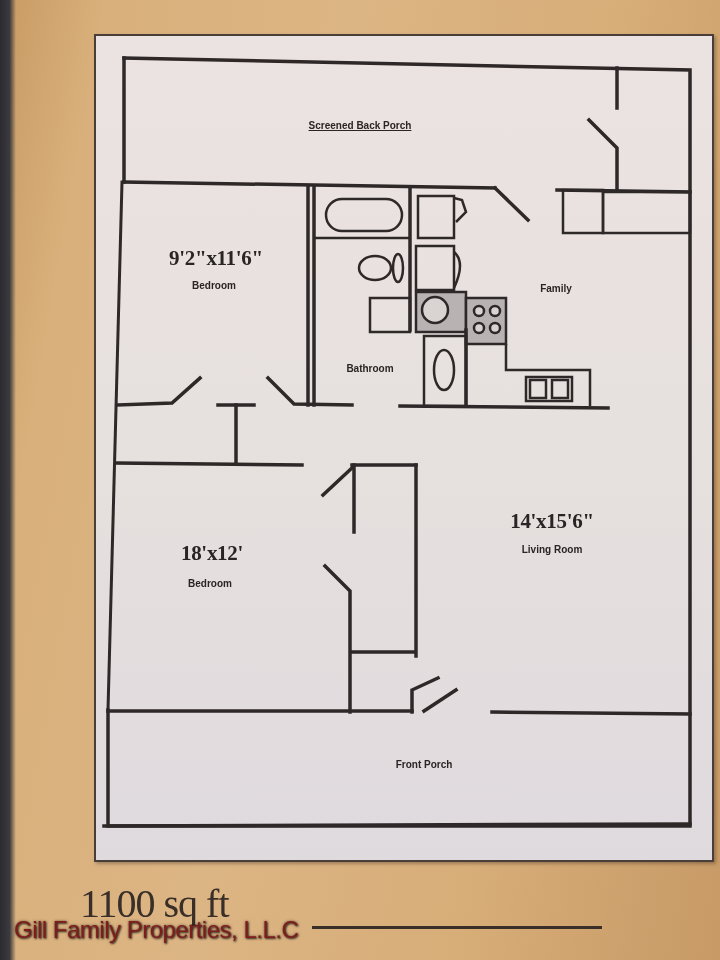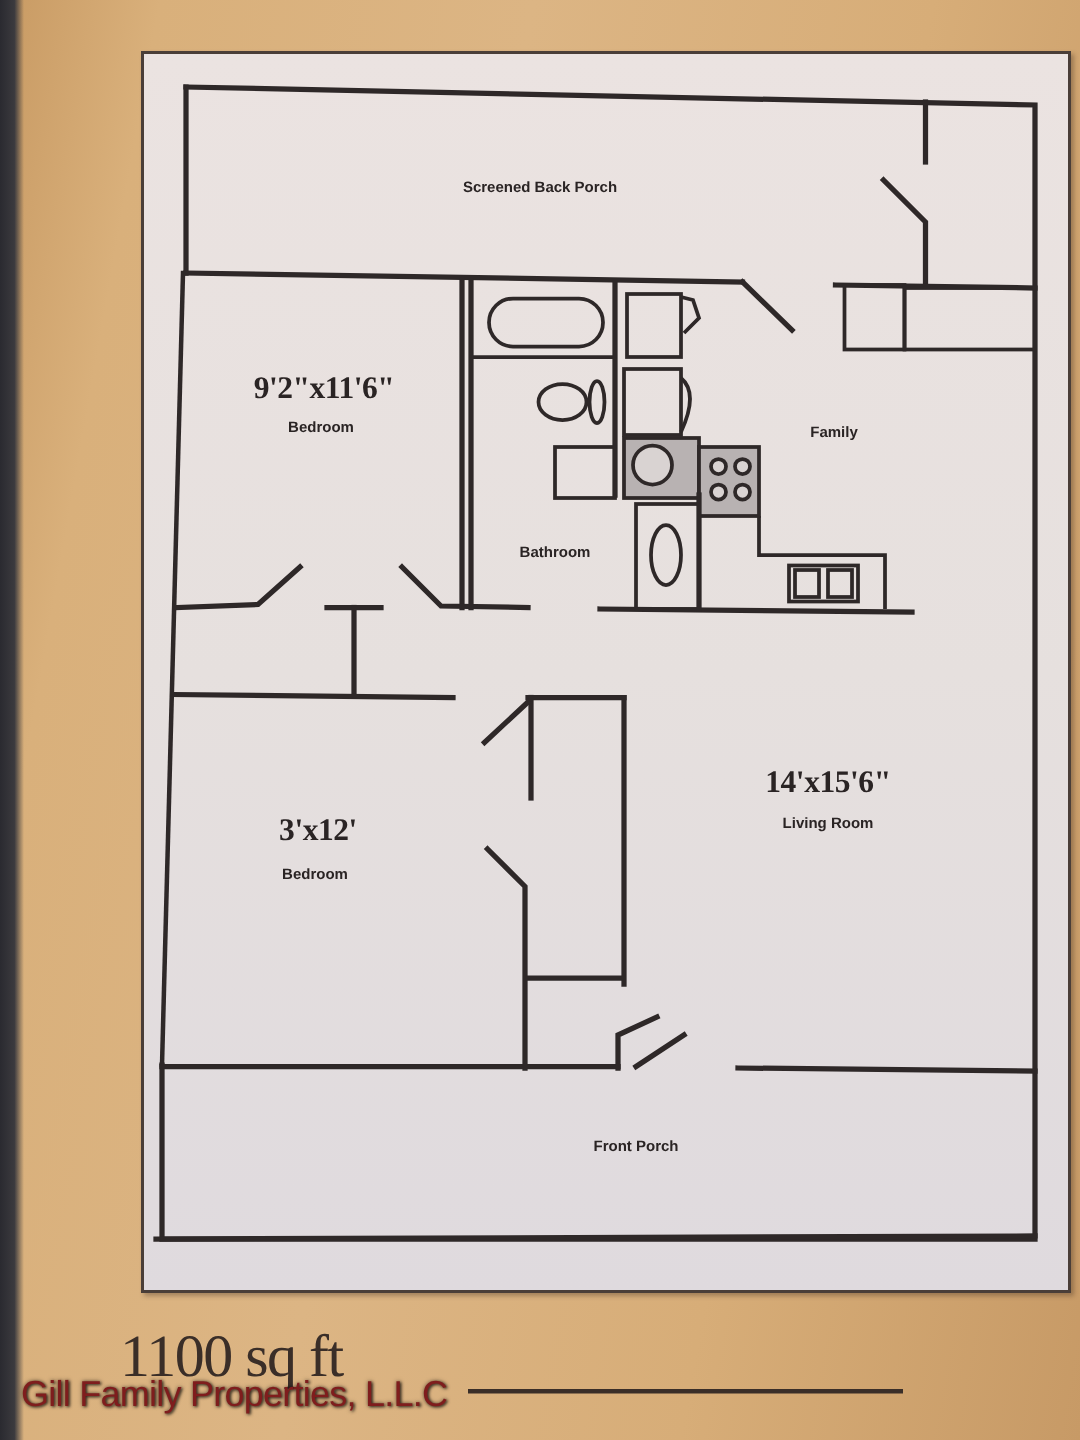--- a/index.html
+++ b/index.html
@@ -119,30 +119,30 @@
     <line class="wall" x1="352" y1="652" x2="414" y2="652"></line>
     <line class="wall" x1="108" y1="711" x2="412" y2="711"></line>
     <polyline class="wall" points="412,712 412,690 438,678"></polyline>
     <line class="wall" x1="424" y1="711" x2="456" y2="690"></line>
     <line class="wall" x1="492" y1="712" x2="690" y2="714"></line>
   </g>
 
   <line class="wall" x1="104" y1="826" x2="690" y2="824"></line>
 </svg>
 
-<div class="lbl lbl-small" style="left:360px; top:120px;">Screened Back Porch</div>
+<div class="lbl lbl-small" style="left:360px; top:120px;text-decoration:underline;">Screened Back Porch</div>
 
 <div class="lbl lbl-dim" style="left:216px; top:246px;">9'2"x11'6"</div>
 <div class="lbl lbl-small" style="left:214px; top:280px;">Bedroom</div>
 
 <div class="lbl lbl-small" style="left:370px; top:363px;">Bathroom</div>
 
 <div class="lbl lbl-small" style="left:556px; top:283px;">Family</div>
 
-<div class="lbl lbl-dim" style="left:212px; top:541px;">3'x12'</div>
+<div class="lbl lbl-dim" style="left:212px; top:541px;">18'x12'</div>
 <div class="lbl lbl-small" style="left:210px; top:578px;">Bedroom</div>
 
 <div class="lbl lbl-dim" style="left:552px; top:509px;">14'x15'6"</div>
 <div class="lbl lbl-small" style="left:552px; top:544px;">Living Room</div>
 
 <div class="lbl lbl-small" style="left:404px; top:759px;margin-left:20px;">Front Porch</div>
 
 <div class="sqft">1100 sq ft</div>
 <div class="sqft-line"></div>
 

